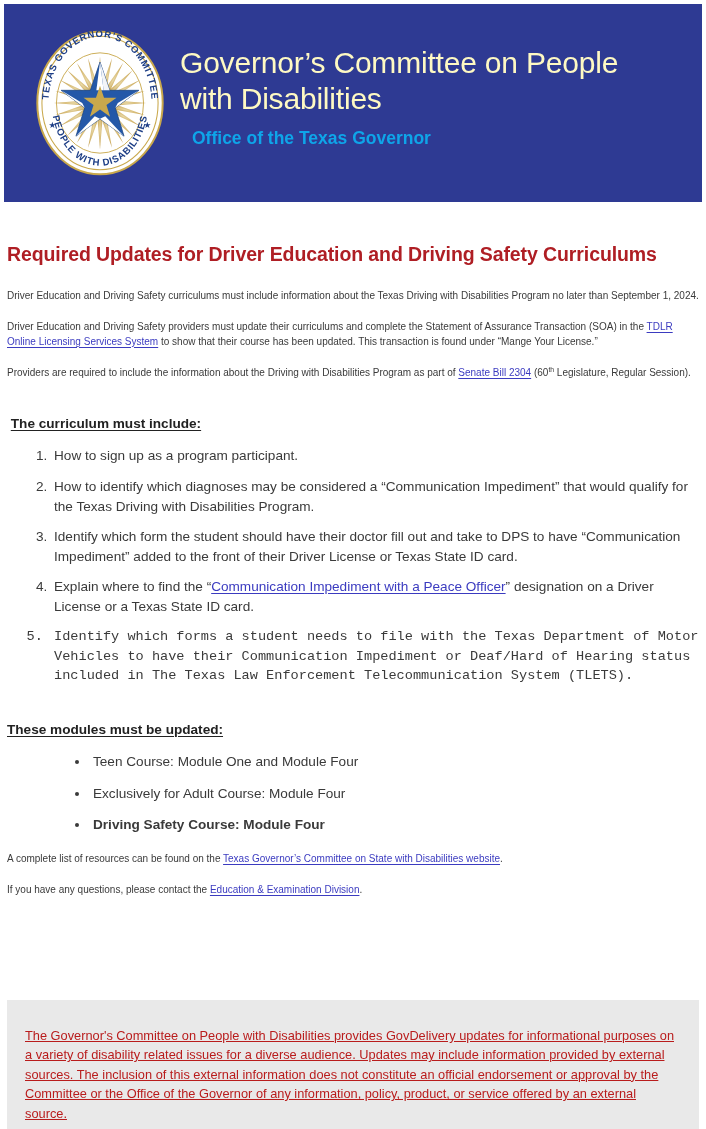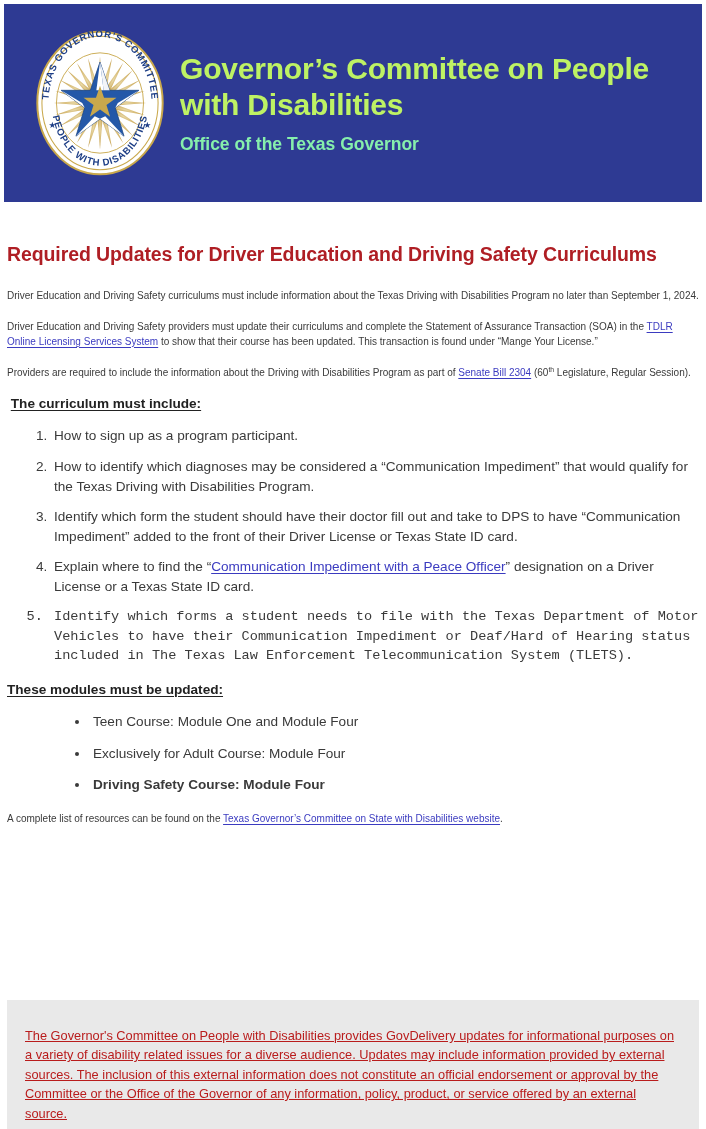--- a/index.html
+++ b/index.html
@@ -46,34 +46,34 @@
   .seal {
     width: 132px;
     height: 148px;
     display: block;
   }
   .banner-text {
     padding-left: 6px;
     padding-right: 10px;
   }
   .banner-title {
-    color: #bef264;
+    color: #fef9c3;
     font-size: 30px;
-    font-weight: bold;
+    font-weight: normal;
     line-height: 1.17;
     letter-spacing: -0.2px;
     margin: 0 0 12px 0;
     max-width: 470px;
   }
   .banner-sub {
-    color: #86efac;
+    color: #0ea5e9;
     font-size: 17.5px;
     font-weight: bold;
     line-height: 1.2;
-    margin: 0;
+    margin: 12px;
   }
 
   
   .content {
     position: absolute;
     left: 0;
     top: 202px;
     width: 706px;
     padding: 0 7px;
     box-sizing: border-box;
@@ -91,21 +91,21 @@
     line-height: 1.44;
     color: #3a3a3a;
     margin: 17px 0 0 0;
   }
   p.body-par.first { margin-top: 22px; }
 
   .sec-head {
     font-size: 13.6px;
     font-weight: bold;
     color: #222222;
-    margin: 14px 0 0 0;
+    margin: 34px 0 0 0;
     line-height: 1.4;
   }
   .sec-head span.u {
     text-decoration: underline;
     text-underline-offset: 2px;
   }
 
   ol.num-list {
     margin: 13px 0 0 0;
     padding-left: 44px;
@@ -258,20 +258,21 @@
     <p class="sec-head"><span class="u">These modules must be updated:</span></p>
 
     <ul class="bul-list">
       <li>Teen Course: Module One and Module Four</li>
       <li>Exclusively for Adult Course: Module Four</li>
       <li>Driving Safety Course: Module Four</li>
     </ul>
 
     <p class="body-par"><span>A complete list of resources can be found on the </span><a class="lnk" href="#">Texas Governor’s Committee on State with Disabilities website</a><span>.</span></p>
 
+    <p class="body-par"><span>If you have any questions, please contact the </span><a class="lnk" href="#">Education &amp; Examination Division</a><span>.</span></p>
 
   </div>
 
   <div class="disclaimer">
     <p>The Governor's Committee on People with Disabilities provides GovDelivery updates for informational purposes on a variety of disability related issues for a diverse audience. Updates may include information provided by external sources. The inclusion of this external information does not constitute an official endorsement or approval by the Committee or the Office of the Governor of any information, policy, product, or service offered by an external source.</p>
   </div>
 
 </div>
 
 </body></html>

